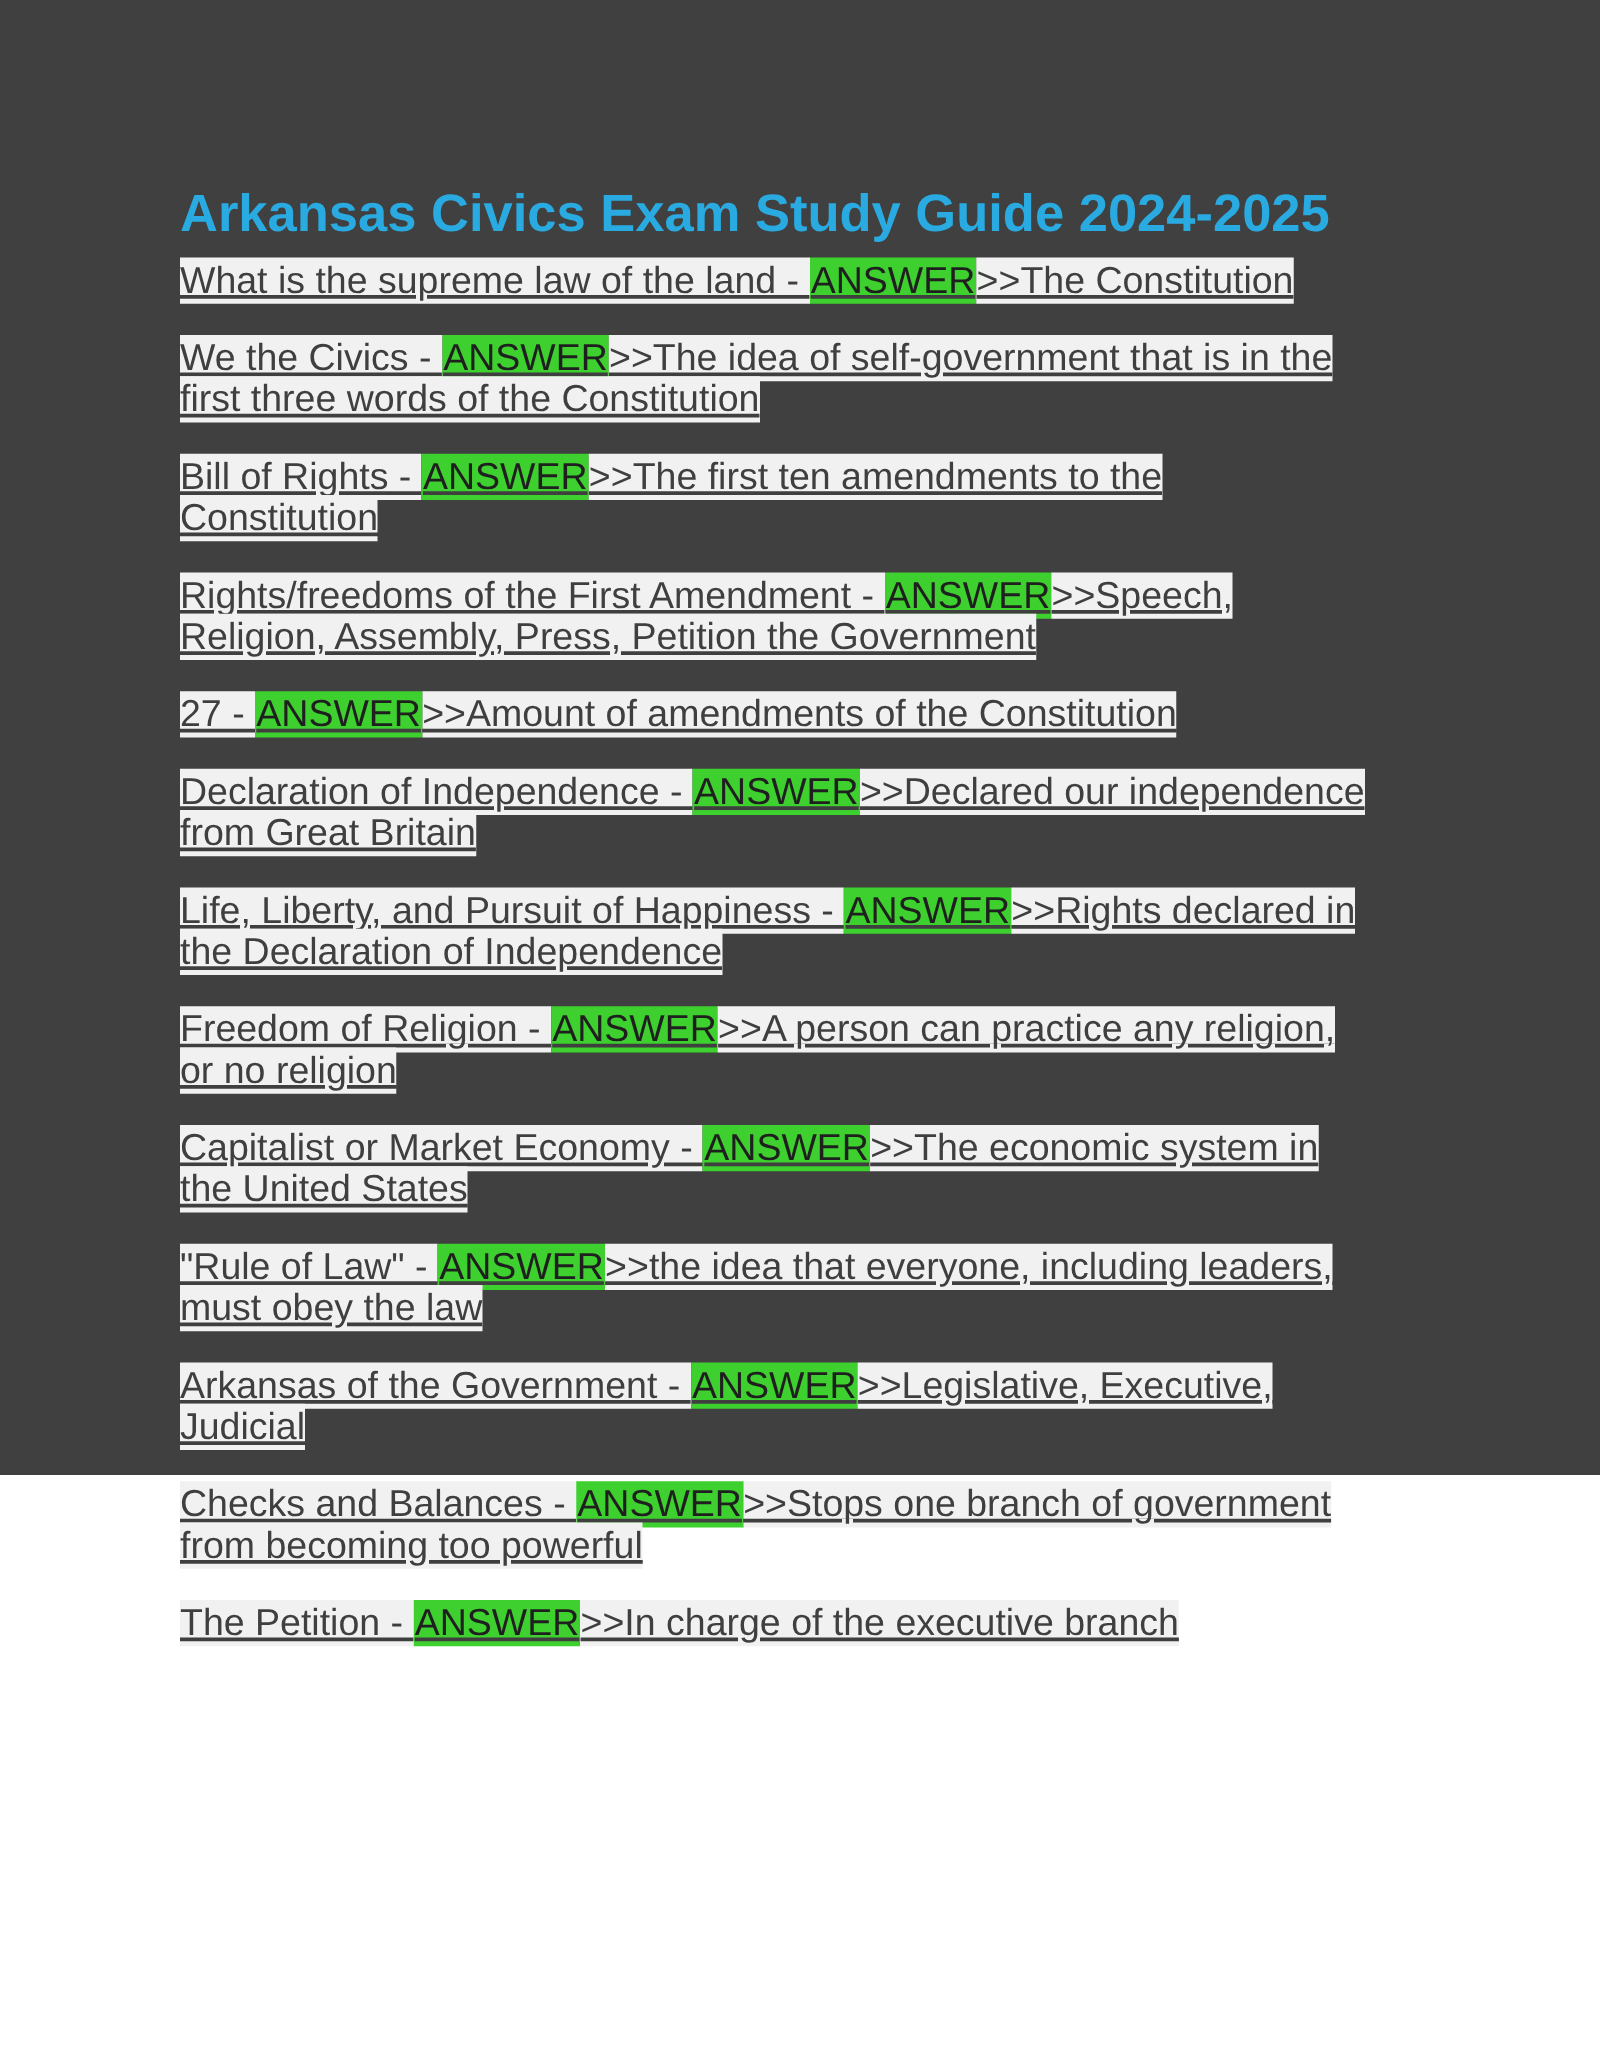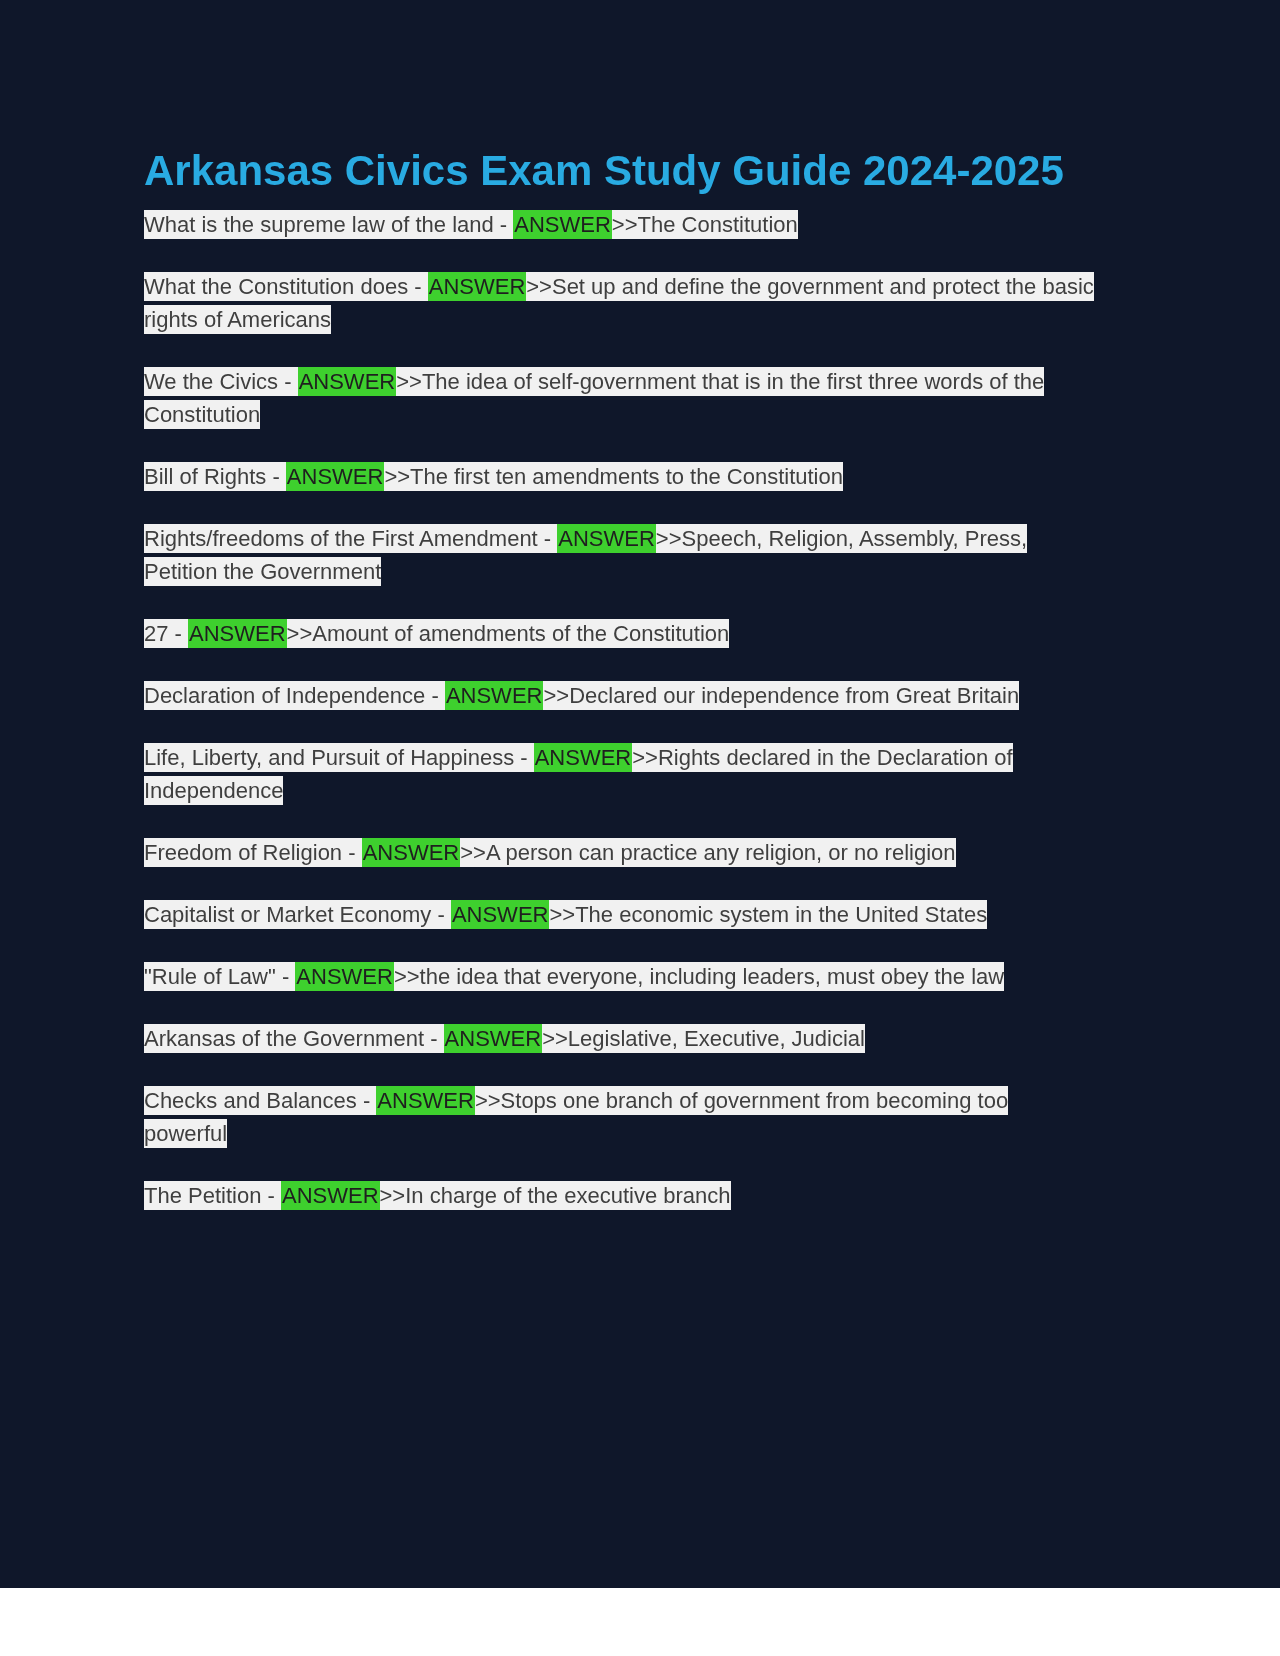--- a/index.html
+++ b/index.html
@@ -5,39 +5,40 @@
   * { margin: 0; padding: 0; box-sizing: border-box; }
   html, body { background: #ffffff; }
   body {
     width: 1280px;
     height: 1656px;
     font-family: "Liberation Sans", sans-serif;
     overflow: hidden;
   }
   .page {
     width: 1280px;
-    height: 1588px;
-    background: #0f172a;
+    height: 1180px;
+    background: #404040;
     padding: 146px 144px 0 144px;
   }
   .content {
     width: 952px;
   }
   .doc-title {
     color: var(--title-blue, #29ABE2);
     font-size: 42px;
     font-weight: bold;
     line-height: 1.2;
     margin-bottom: 12px;
   }
   .qa-item {
-    font-size: 22px;
+    font-size: 30px;
     line-height: 33px;
     color: var(--body-text, #3F3F3F);
     margin-bottom: 29px;
+    text-decoration: underline;
   }
   .hl {
     background: var(--hl-gray, #F1F1F1);
     padding: 2px 0;
     box-decoration-break: clone;
     -webkit-box-decoration-break: clone;
   }
   .ans {
     background: var(--hl-green, #3ED02E);
     color: #1f1f1f;
@@ -48,23 +49,20 @@
 <body>
 
 <div class="page">
   <div class="content">
     <h1 class="doc-title">Arkansas Civics Exam Study Guide 2024-2025</h1>
     <div>
   <p class="qa-item">
     <span class="hl">What is the supreme law of the land - </span><span class="ans">ANSWER</span><span class="hl">&gt;&gt;The Constitution</span>
   </p>
 
-  <p class="qa-item">
-    <span class="hl">What the Constitution does - </span><span class="ans">ANSWER</span><span class="hl">&gt;&gt;Set up and define the government and protect the basic rights of Americans</span>
-  </p>
 
   <p class="qa-item">
     <span class="hl">We the Civics - </span><span class="ans">ANSWER</span><span class="hl">&gt;&gt;The idea of self-government that is in the first three words of the Constitution</span>
   </p>
 
 
   <p class="qa-item">
     <span class="hl">Bill of Rights - </span><span class="ans">ANSWER</span><span class="hl">&gt;&gt;The first ten amendments to the Constitution</span>
   </p>
 

